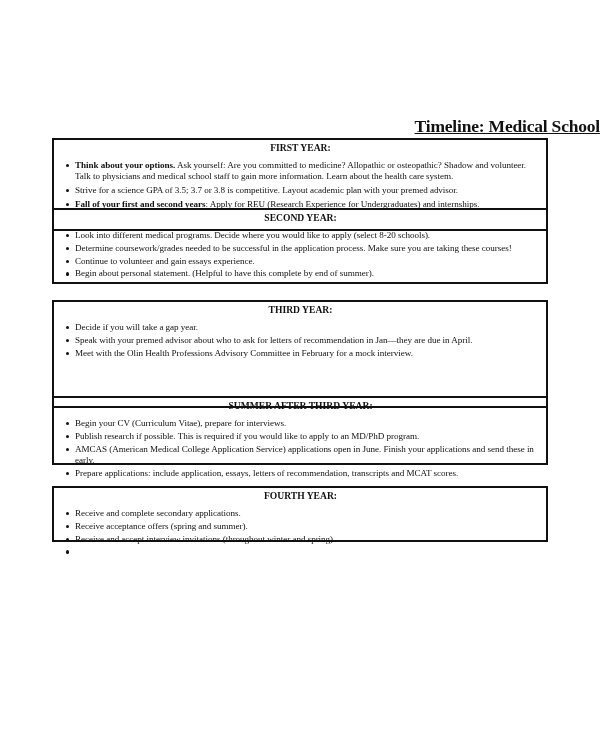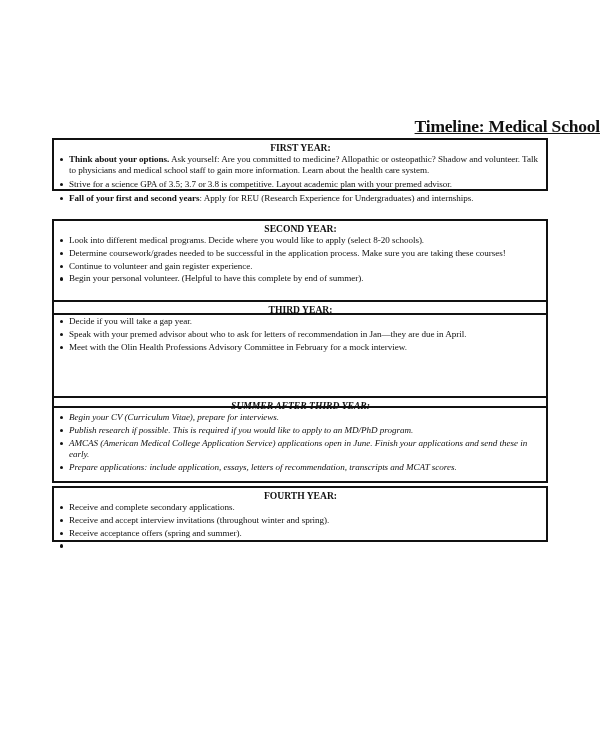--- a/index.html
+++ b/index.html
@@ -13,34 +13,34 @@
     line-height: 20px;
   }
   .box {
     position: absolute; left: 52px; width: 496px;
     border: 2px solid #111; box-sizing: border-box;
     padding: 2px 4px 2px 5px;
   }
   .box-head {
     text-align: center; font-weight: bold; font-size: 9.6px; line-height: 12px; margin-top: 0px;
   }
-  ul { list-style: none; margin: 0; padding: 0; }
+  ul { list-style: none; margin: 6px; padding: 0; }
   li {
     position: relative; padding-left: 10px; font-size: 9.1px; line-height: 11.4px; margin-bottom: 2.2px;
     letter-spacing: -0.05px;
   }
   li:last-child { margin-bottom: 0; }
   .bullet {
     position: absolute; left: 1px; top: 4px; width: 3.4px; height: 3.4px; border-radius: 50%; background: #111;
   }
   .lead { font-weight: bold; }
-  #b1 { top: 138px; height: 53px; }
-  #b2 { top: 219px; height: 96px; }
+  #b1 { top: 138px; height: 93px; }
+  #b2 { top: 208px; height: 76px; }
   #b3 { top: 300px; height: 108px; }
-  #b4 { top: 396px; height: 87px; font-style: italic; }
+  #b4 { top: 396px; height: 69px; }
   #b5 { top: 486px; height: 56px; }
   #b2 li, #b4 li, #b5 li { margin-bottom: 1.4px; }
   #b3 li { margin-bottom: 1.6px; }
 </style>
 </head>
 <body>
 
 <div class="title">Timeline:  Medical School</div>
 
 <div class="box" id="b1">
@@ -50,22 +50,22 @@
     <li><span class="bullet"></span><span>Strive for a science GPA of 3.5; 3.7 or 3.8 is competitive.  Layout academic plan with your premed advisor.</span></li>
     <li><span class="bullet"></span><span class="lead">Fall of your first and second years</span><span>:  Apply for REU (Research Experience for Undergraduates) and internships.</span></li>
   </ul>
 </div>
 
 <div class="box" id="b2">
   <div class="box-head">SECOND YEAR:</div>
   <ul>
     <li><span class="bullet"></span><span>Look into different medical programs.  Decide where you would like to apply (select 8-20 schools).</span></li>
     <li><span class="bullet"></span><span>Determine coursework/grades needed to be successful in the application process.  Make sure you are taking these courses!</span></li>
-    <li><span class="bullet"></span><span>Continue to volunteer and gain register experience.</span></li>
-    <li><span class="bullet"></span><span>Begin your  personal volunteer.  (Helpful to have this complete by end of summer).</span></li>
+    <li><span class="bullet"></span><span>Continue to volunteer and gain essays experience.</span></li>
+    <li><span class="bullet"></span><span>Begin about  personal statement.  (Helpful to have this complete by end of summer).</span></li>
   </ul>
 </div>
 
 <div class="box" id="b3">
   <div class="box-head">THIRD YEAR:</div>
   <ul>
     <li><span class="bullet"></span><span>Decide if you will take a gap year.</span></li>
     <li><span class="bullet"></span><span>Speak with your premed advisor about who to ask for letters of recommendation in Jan—they are due in April.</span></li>
     <li><span class="bullet"></span><span>Meet with the Olin Health Professions Advisory Committee in February for a mock interview.</span></li>
   </ul>
@@ -78,17 +78,17 @@
     <li><span class="bullet"></span><span>Publish research if possible. This is required if you would like to apply to an MD/PhD program.</span></li>
     <li><span class="bullet"></span><span>AMCAS  (American Medical College Application Service) applications open in June. Finish your applications and send these in early.</span></li>
     <li><span class="bullet"></span><span>Prepare applications: include application, essays, letters of recommendation, transcripts and MCAT scores.</span></li>
   </ul>
 </div>
 
 <div class="box" id="b5">
   <div class="box-head">FOURTH YEAR:</div>
   <ul>
     <li><span class="bullet"></span><span>Receive and complete secondary applications.</span></li>
+    <li><span class="bullet"></span><span>Receive acceptance offers (spring and summer).</span></li>
     <li><span class="bullet"></span><span>Receive and accept interview invitations (throughout winter and spring).</span></li>
-    <li><span class="bullet"></span><span>Receive acceptance offers (spring and summer).</span></li>
     <li><span class="bullet"></span></li>
   </ul>
 </div>
 
 </body></html>

